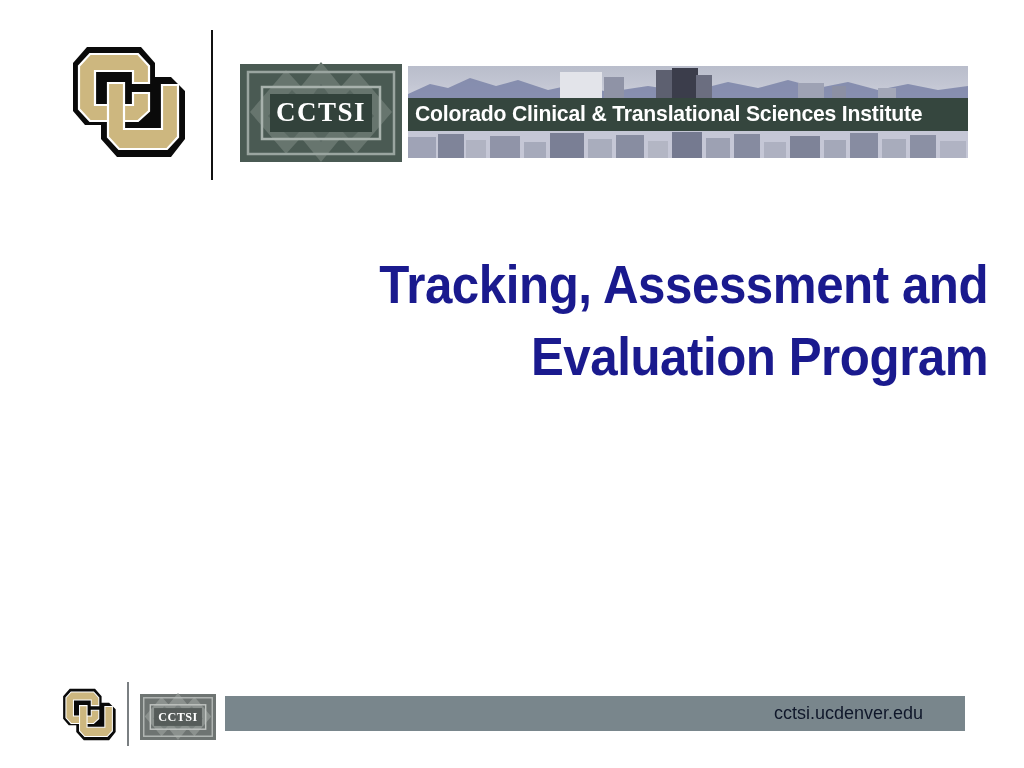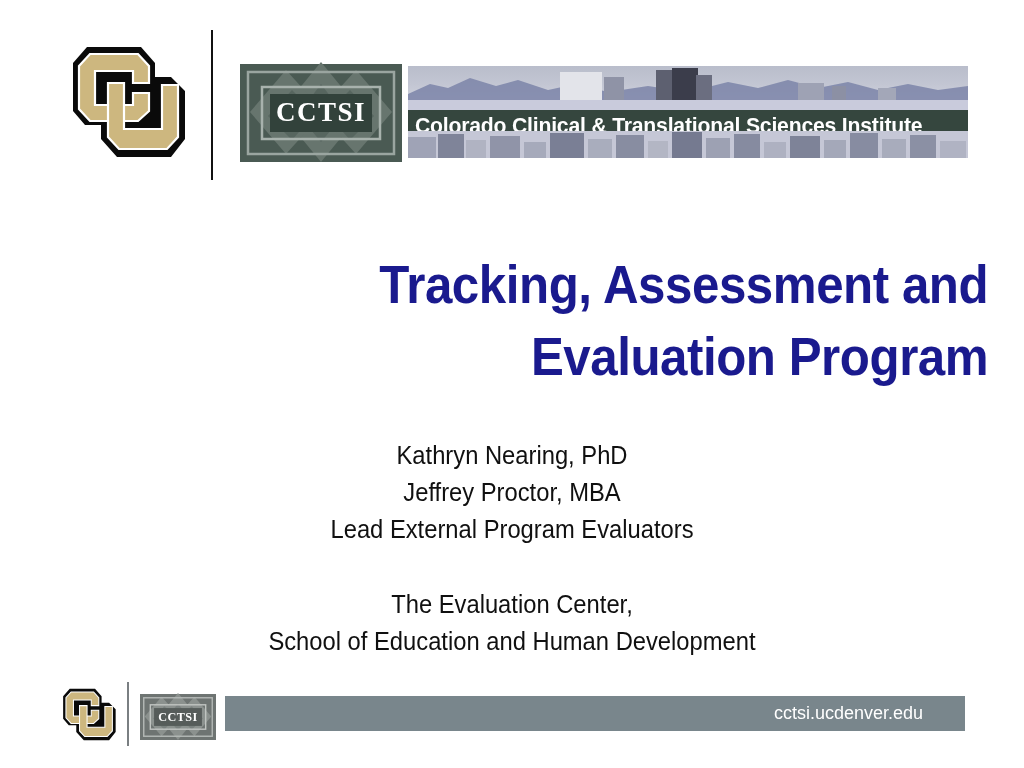--- a/index.html
+++ b/index.html
@@ -80,21 +80,20 @@
     position: absolute;
     left: 0; top: 0; width: 100%; height: 34px;
   }
   .banner-band {
     position: absolute;
     left: 0; top: 32px;
     width: 100%; height: 33px;
     background: #35463e;
     display: flex;
     align-items: center;
-    margin-top: 12px;
   }
   .banner-band-text {
     color: #ffffff;
     font-family: "Liberation Sans", sans-serif;
     font-weight: bold;
     font-size: 21.5px;
     letter-spacing: -0.2px;
     white-space: nowrap;
     padding-left: 7px;
     transform: scaleX(0.985);
@@ -149,21 +148,21 @@
   .footer-bar {
     position: absolute;
     left: 225px; top: 696px;
     width: 740px; height: 35px;
     background: #79868c;
     display: flex;
     align-items: center;
     justify-content: flex-end;
   }
   .footer-url {
-    color: #ffffff;
+    color: #0f172a;
     font-family: "Liberation Sans", sans-serif;
     font-size: 18px;
     padding-right: 42px;
     white-space: nowrap;
   }
 </style>
 </head>
 <body>
 
 <div class="slide">
@@ -243,28 +242,20 @@
         </svg>
       </div>
     </div>
   </div>
 
   <div class="title-block">
     <div class="title-line">Tracking, Assessment and</div>
     <div class="title-line">Evaluation Program</div>
   </div>
 
-  <div class="subtitle-block">
-    <div class="sub-line">Kathryn Nearing, PhD</div>
-    <div class="sub-line">Jeffrey Proctor, MBA</div>
-    <div class="sub-line">Lead External Program Evaluators</div>
-    <div class="sub-gap"></div>
-    <div class="sub-line">The Evaluation Center,</div>
-    <div class="sub-line">School of Education and Human Development</div>
-  </div>
 
   <div class="cu-logo-footer">
     <svg class="cu-svg" viewBox="0 0 145 140" xmlns="http://www.w3.org/2000/svg">
       <path d="M28 30 L42 14 L96 14 L110 30 L110 44 L110 44 L126 44 L140 58 L140 106 L126 124 L72 124 L56 106 L56 92 L40 92 L28 78 Z" fill="#0a0a0a"></path>
       <path d="M34 33 L45 21 L93 21 L104 33 L104 50 L88 50 L88 38 L50 38 L50 72 L88 72 L88 60 L104 60 L104 78 L93 88 L45 88 L34 76 Z" fill="#cdb77f" stroke="#ffffff" stroke-width="2.2"></path>
       <path d="M63 50 L79 50 L79 96 L117 96 L117 52 L133 52 L133 104 L122 116 L74 116 L63 104 Z" fill="#cdb77f" stroke="#ffffff" stroke-width="2.2"></path>
     </svg>
   </div>
 
   <div class="footer-divider"></div>

